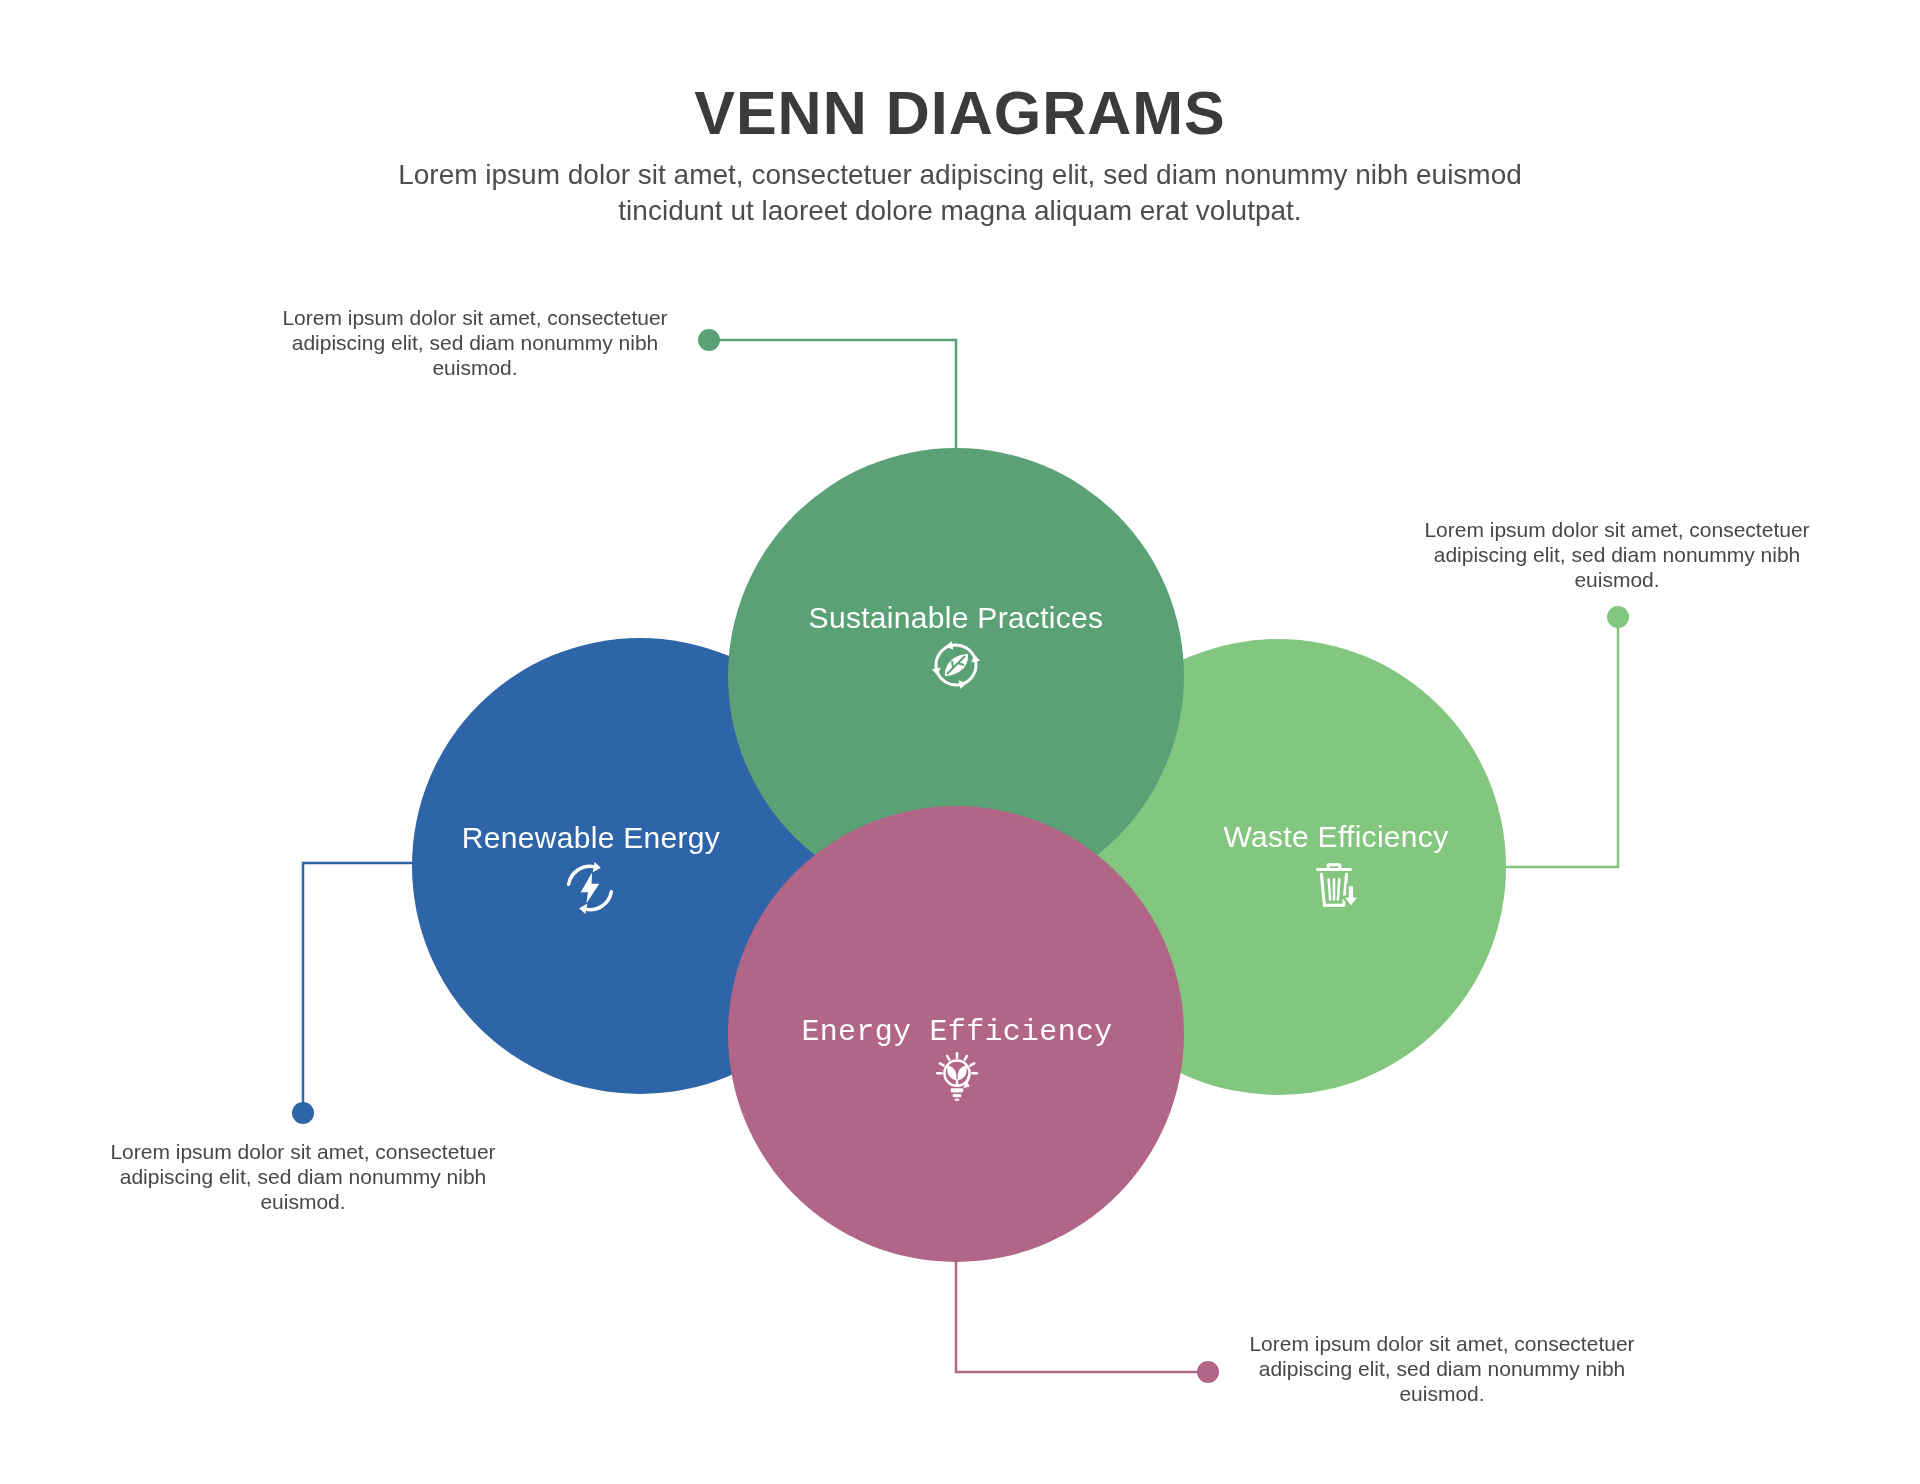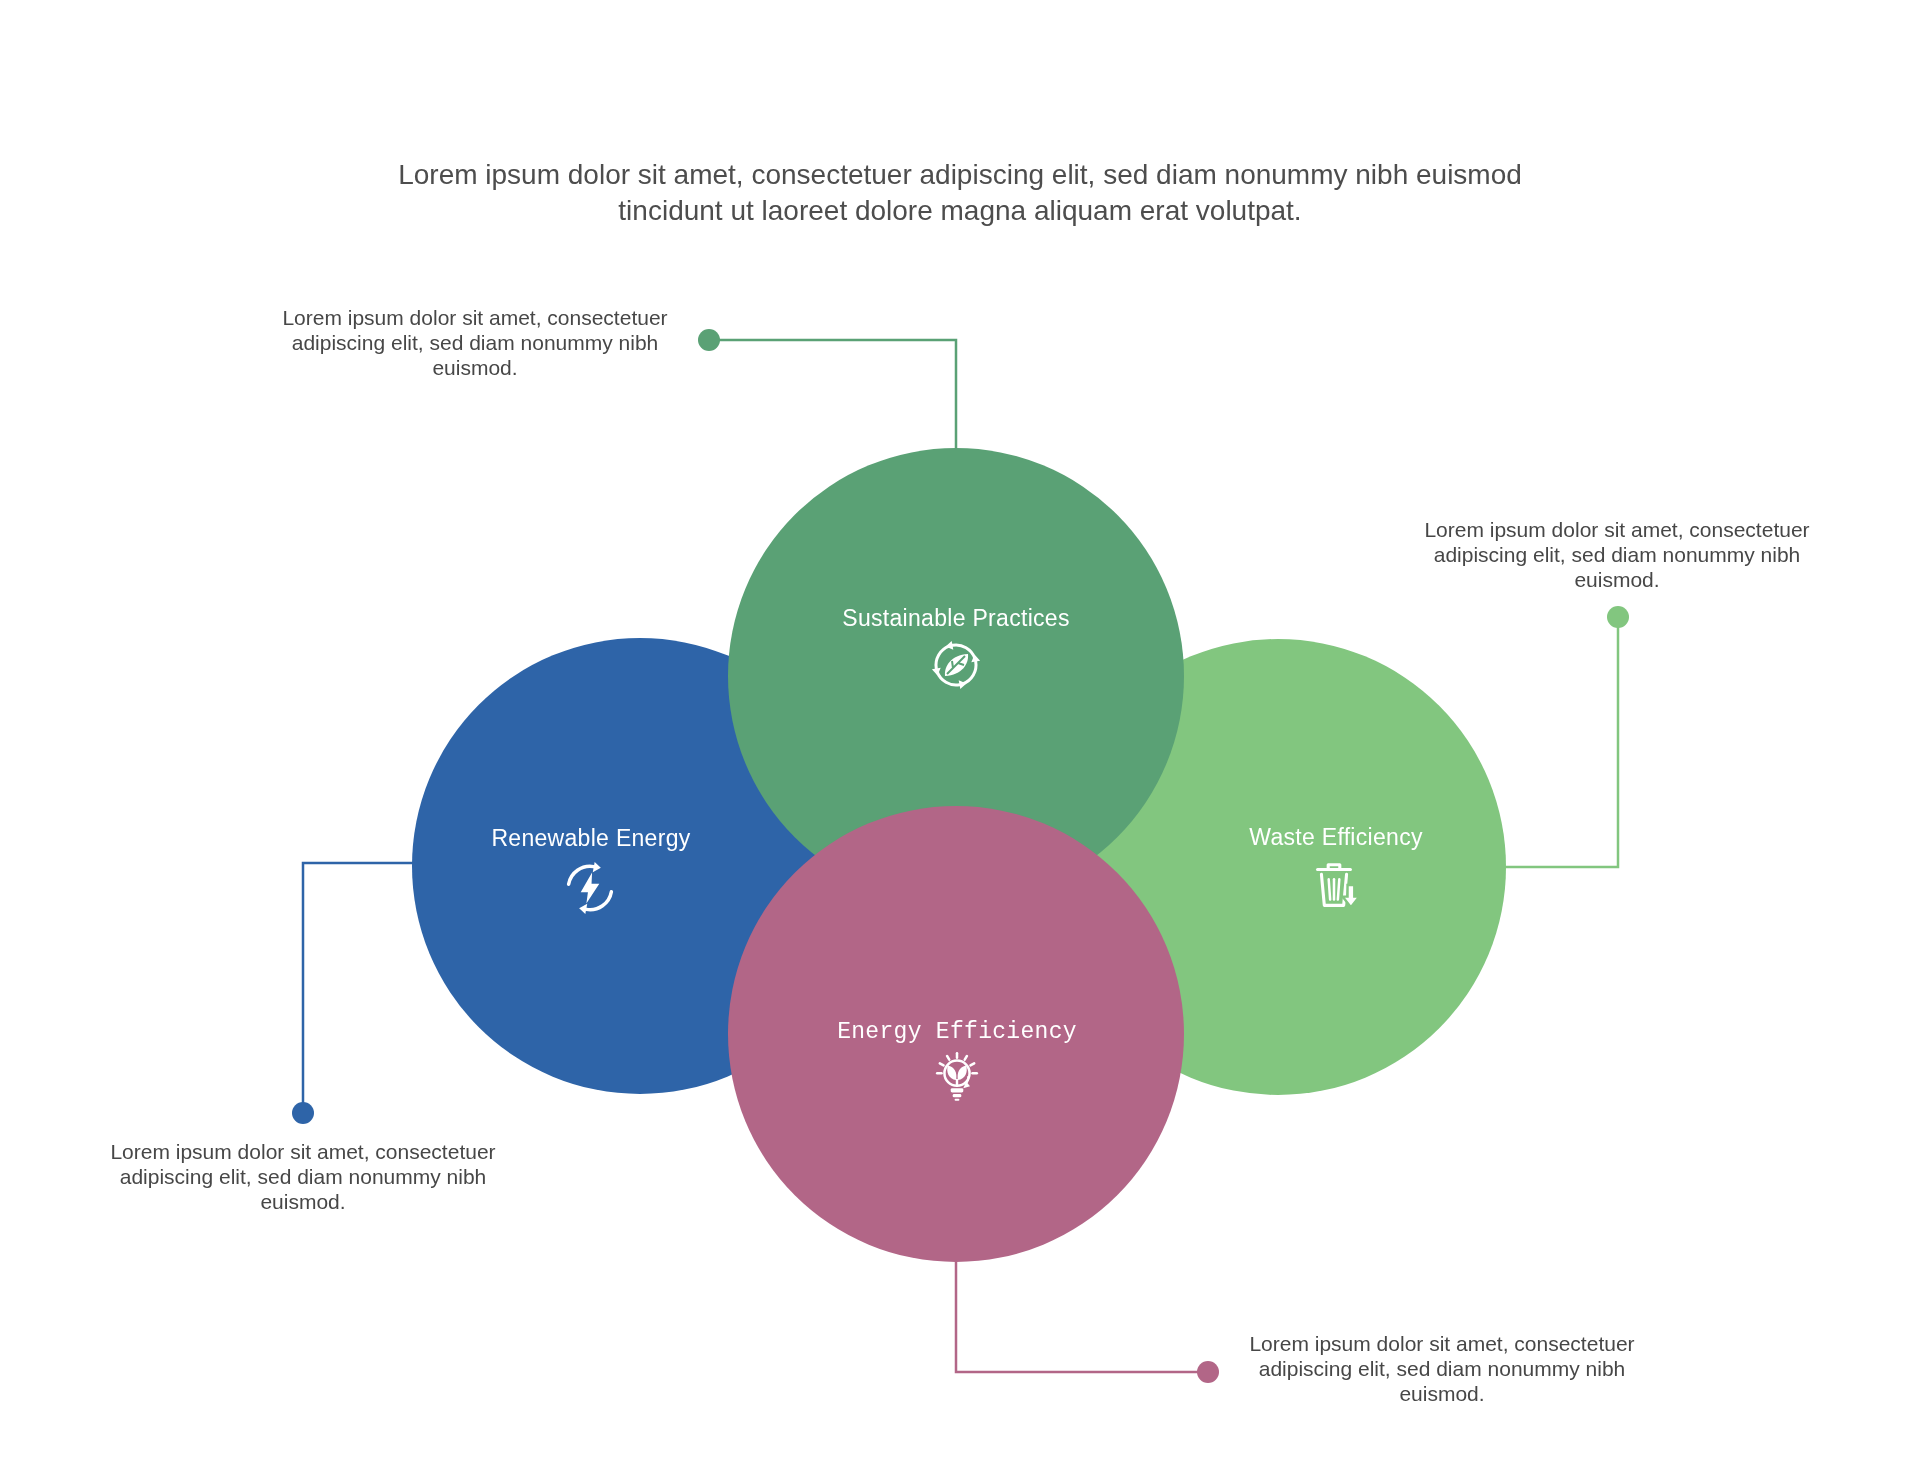--- a/index.html
+++ b/index.html
@@ -18,21 +18,21 @@
   .connector-layer{position:absolute;left:0;top:0;z-index:1;}
   .venn-circle{
     position:absolute;width:456px;height:456px;border-radius:50%;
   }
   .circle-blue  {left:412px;top:638px;z-index:2;}
   .circle-lgreen{left:1050px;top:639px;z-index:3;}
   .circle-green {left:728px;top:448px;z-index:4;}
   .circle-pink  {left:728px;top:806px;z-index:5;}
   .circle-label{
     position:absolute;transform:translate(-50%,-50%);z-index:6;
-    color:#ffffff;font-size:23px;white-space:nowrap;letter-spacing:.3px;
+    color:#ffffff;font-size:30px;white-space:nowrap;letter-spacing:.3px;
   }
   .circle-icon{
     position:absolute;transform:translate(-50%,-50%);z-index:6;
   }
   .callout-text{
     position:absolute;width:430px;text-align:center;z-index:6;
     font-size:21px;line-height:25px;color:#474747;
   }
   .lbl-sustainable{left:956px;top:618px;}
   .ico-sustainable{left:956px;top:667px;}
@@ -45,20 +45,21 @@
   .callout-1{left:260px;top:305px;}
   .callout-2{left:1402px;top:517px;}
   .callout-3{left:88px;top:1139px;}
   .callout-4{left:1227px;top:1331px;}
 </style>
 </head>
 <body>
 
 <div class="stage">
 
+  <div class="page-title">VENN DIAGRAMS</div>
   <div class="page-subtitle">Lorem ipsum dolor sit amet, consectetuer adipiscing elit, sed diam nonummy nibh euismod tincidunt ut laoreet dolore magna aliquam erat volutpat.</div>
 
   <svg class="connector-layer" width="1920" height="1484" viewBox="0 0 1920 1484">
     <g>
       <polyline points="709,340 956,340 956,452" fill="none" stroke-width="2.5" stroke="#5AA175"></polyline>
       <circle cx="709" cy="340" r="11" fill="#5AA175"></circle>
     </g>
     <g>
       <polyline points="1618,617 1618,867 1504,867" fill="none" stroke-width="2.5" stroke="#82C67F"></polyline>
       <circle cx="1618" cy="617" r="11" fill="#82C67F"></circle>

